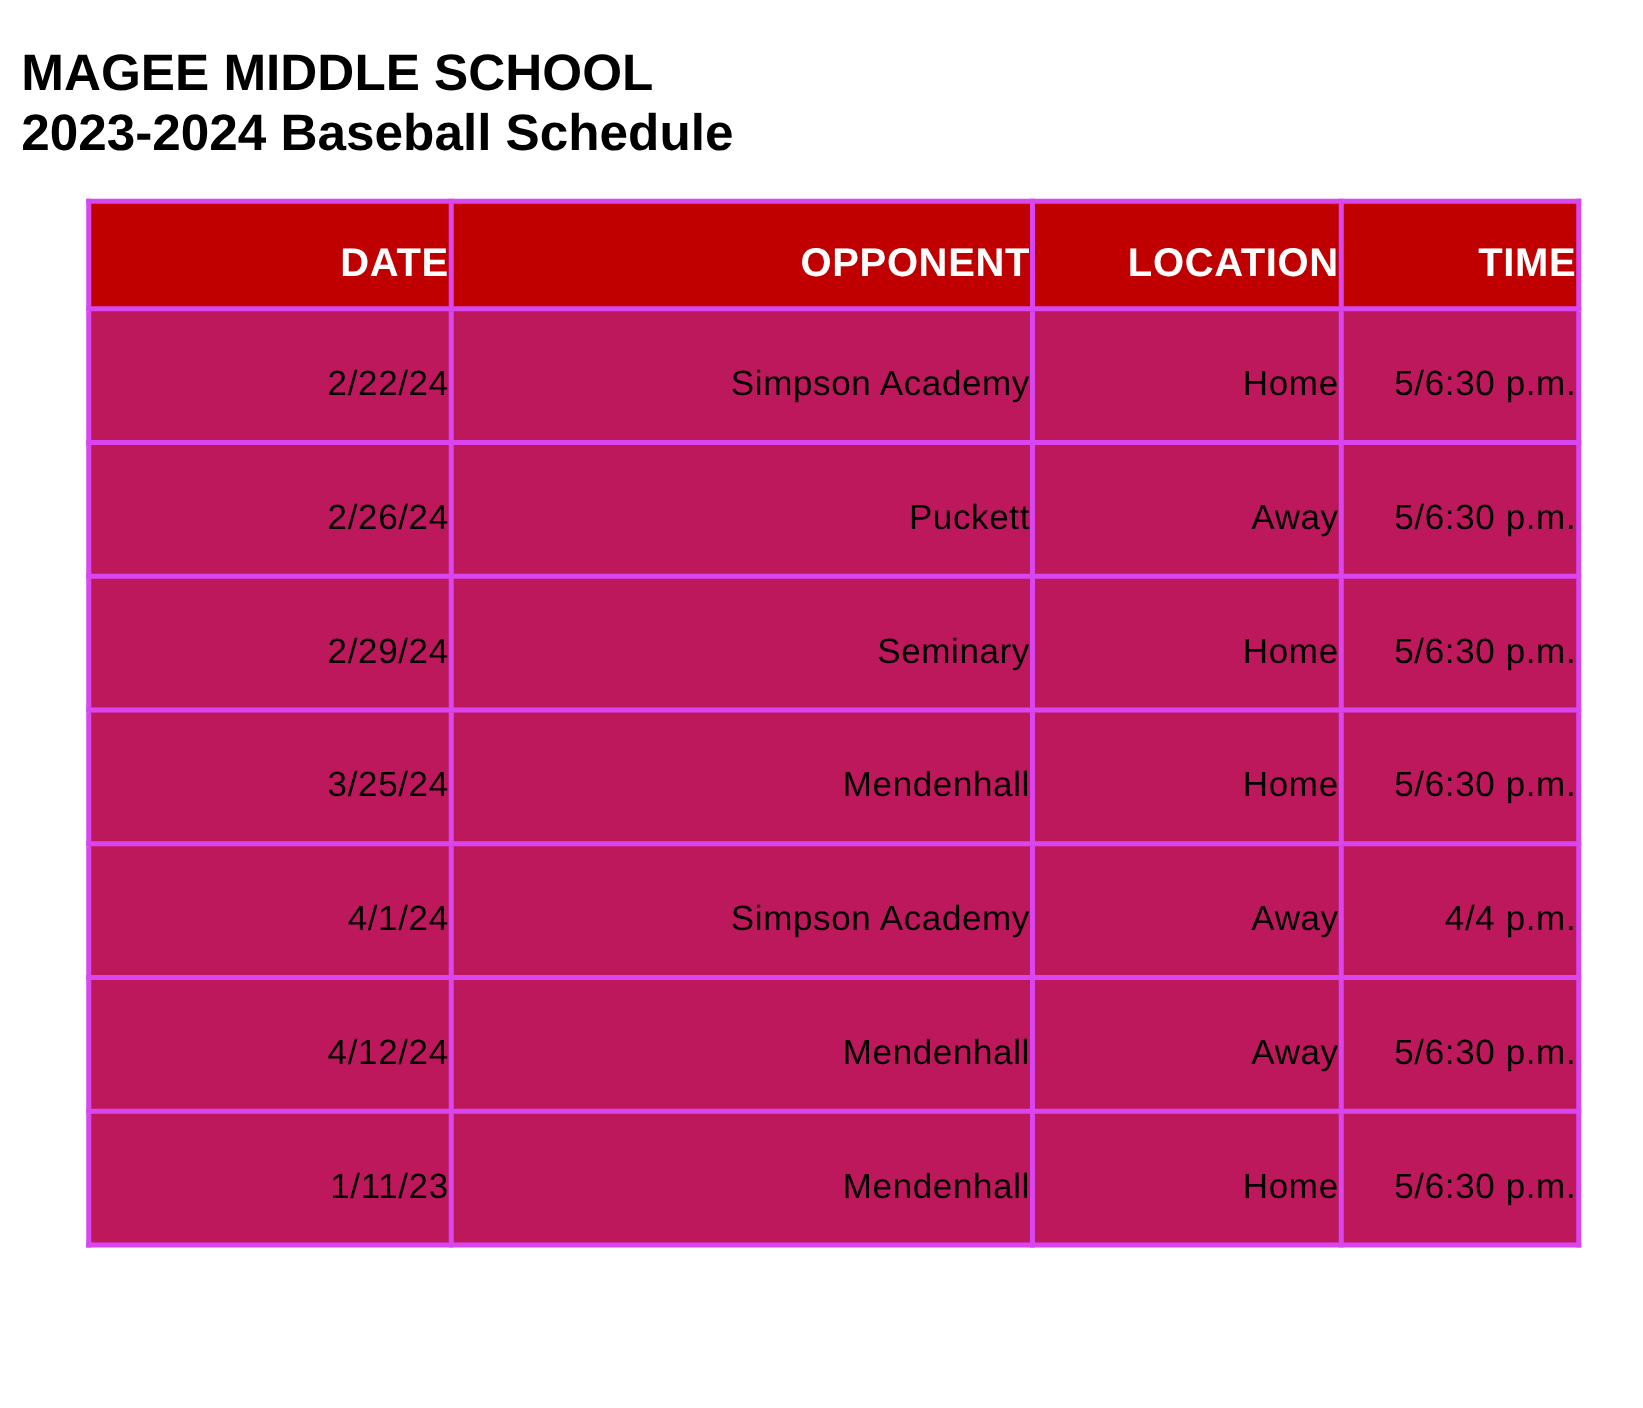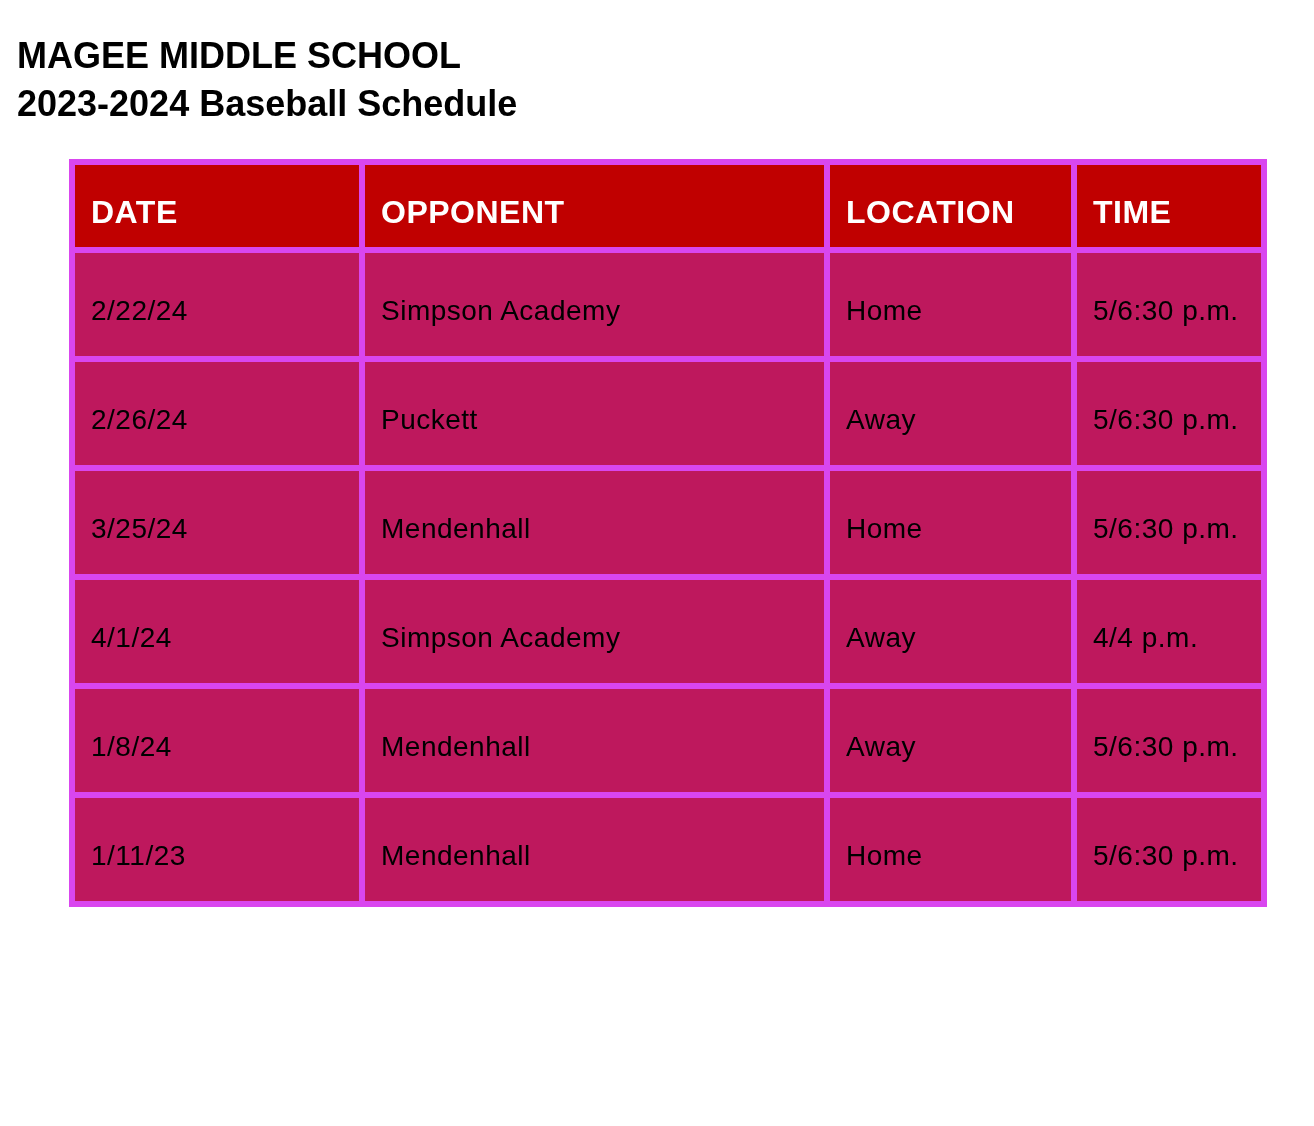--- a/index.html
+++ b/index.html
@@ -1,34 +1,34 @@
 <!DOCTYPE html>
 <html><head>
   <meta charset="utf-8">
   <style>
     html, body { margin: 0; padding: 0; background: #ffffff; }
     body {
       width: 1314px; height: 1126px; position: relative; overflow: hidden;
       font-family: "Liberation Sans", "DejaVu Sans", sans-serif; color: #000;
     }
     .title {
-      position: absolute; left: 17px; font-weight: bold; font-size: 36px;
+      position: absolute; left: 17px; font-weight: bold; font-size: 41px;
       line-height: 1; letter-spacing: 0px;
     }
     .title.t1 { top: 38px; }
     .title.t2 { top: 86px; text-align: right; }
     table.schedule {
       position: absolute; left: 69px; top: 159px;
       border-collapse: collapse;
       border: 3px solid #000;
       table-layout: fixed;
     }
     table.schedule th, table.schedule td {
-      border: 6px solid #d946ef;
-      text-align: left;
+      border: 4px solid #d946ef;
+      text-align: right;
       vertical-align: middle;
       padding: 12px 0 0 16px;
       white-space: nowrap;
     }
     table.schedule th {
       background: #c00000; color: #ffffff; font-weight: bold;
       font-size: 32px; height: 70px; letter-spacing: 0.5px;
     }
     table.schedule td {
       font-size: 28px; height: 91px; background: #be185d;
@@ -67,33 +67,39 @@
       <td>Home</td>
       <td>5/6:30 p.m.</td>
     </tr>
     <tr>
       <td>2/26/24</td>
       <td>Puckett</td>
       <td>Away</td>
       <td>5/6:30 p.m.</td>
     </tr>
     <tr>
+      <td>2/29/24</td>
+      <td>Seminary</td>
+      <td>Home</td>
+      <td>5/6:30 p.m.</td>
+    </tr>
+    <tr>
       <td>3/25/24</td>
       <td>Mendenhall</td>
       <td>Home</td>
       <td>5/6:30 p.m.</td>
     </tr>
     <tr>
       <td>4/1/24</td>
       <td>Simpson Academy</td>
       <td>Away</td>
       <td>4/4 p.m.</td>
     </tr>
     <tr>
-      <td>1/8/24</td>
+      <td>4/12/24</td>
       <td>Mendenhall</td>
       <td>Away</td>
       <td>5/6:30 p.m.</td>
     </tr>
     <tr>
       <td>1/11/23</td>
       <td>Mendenhall</td>
       <td>Home</td>
       <td>5/6:30 p.m.</td>
     </tr>

